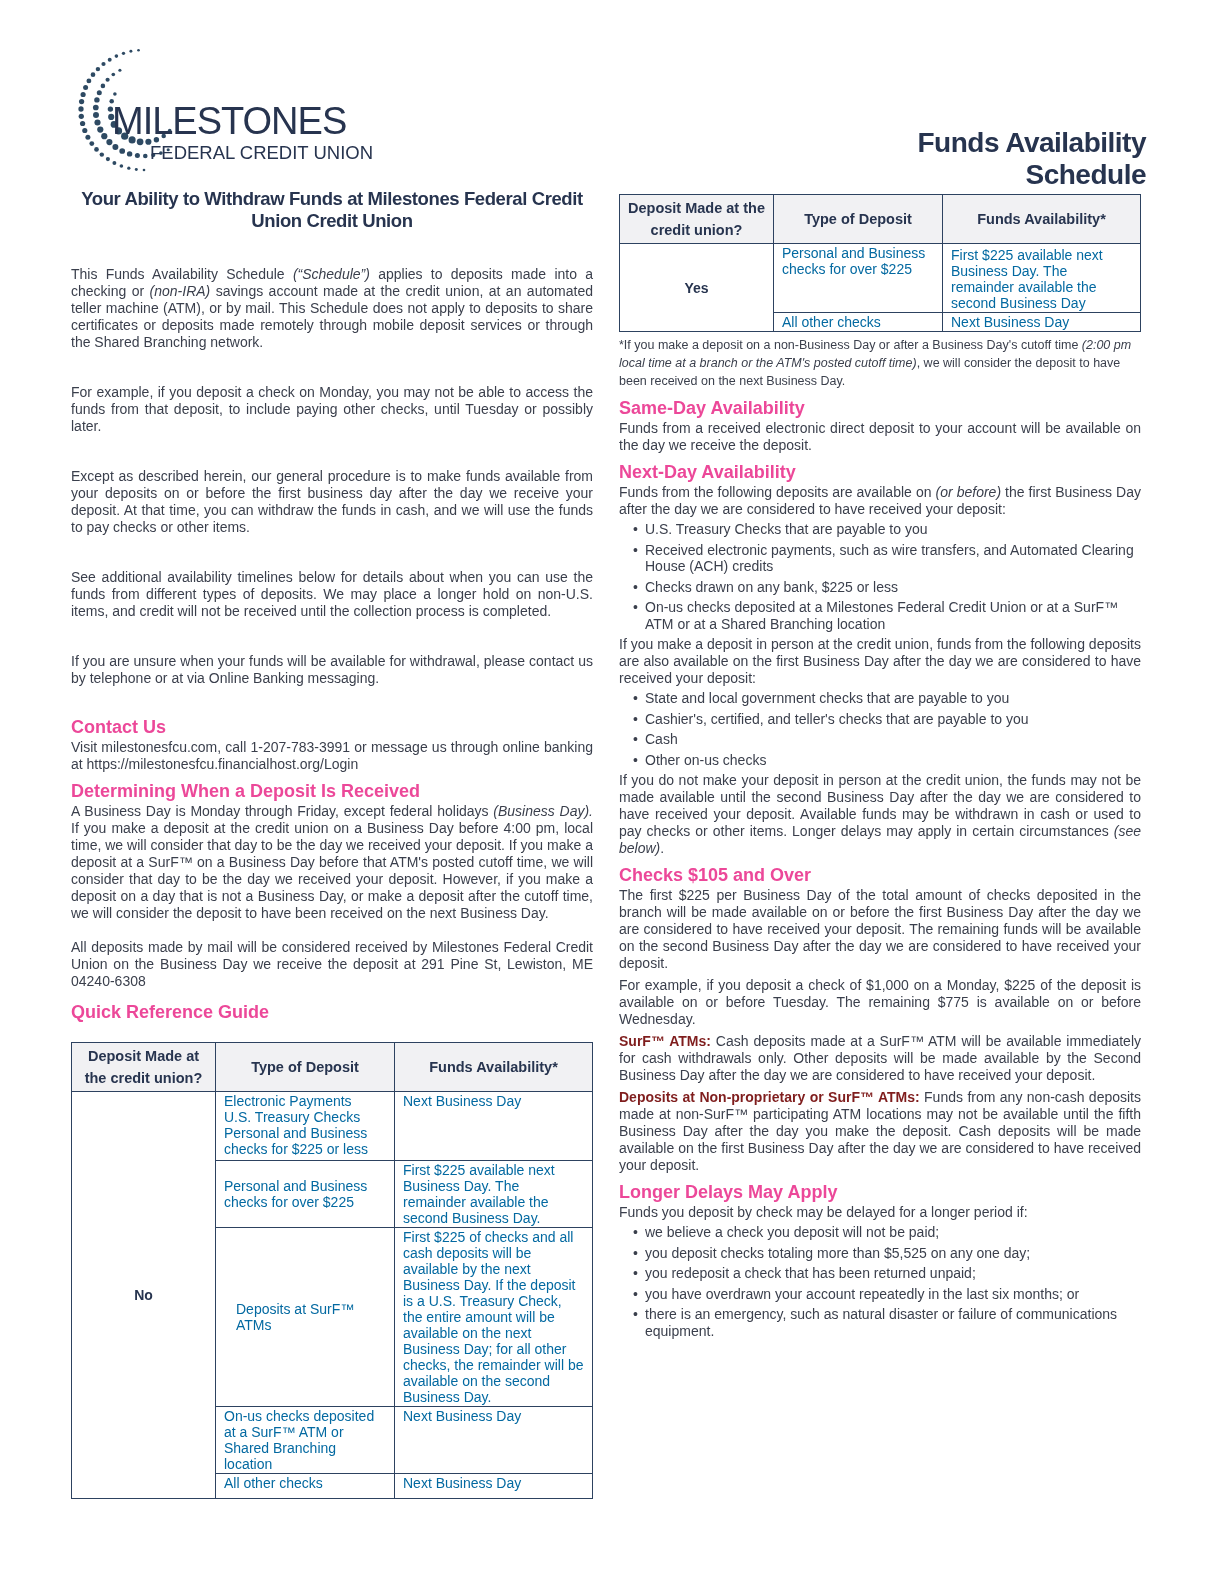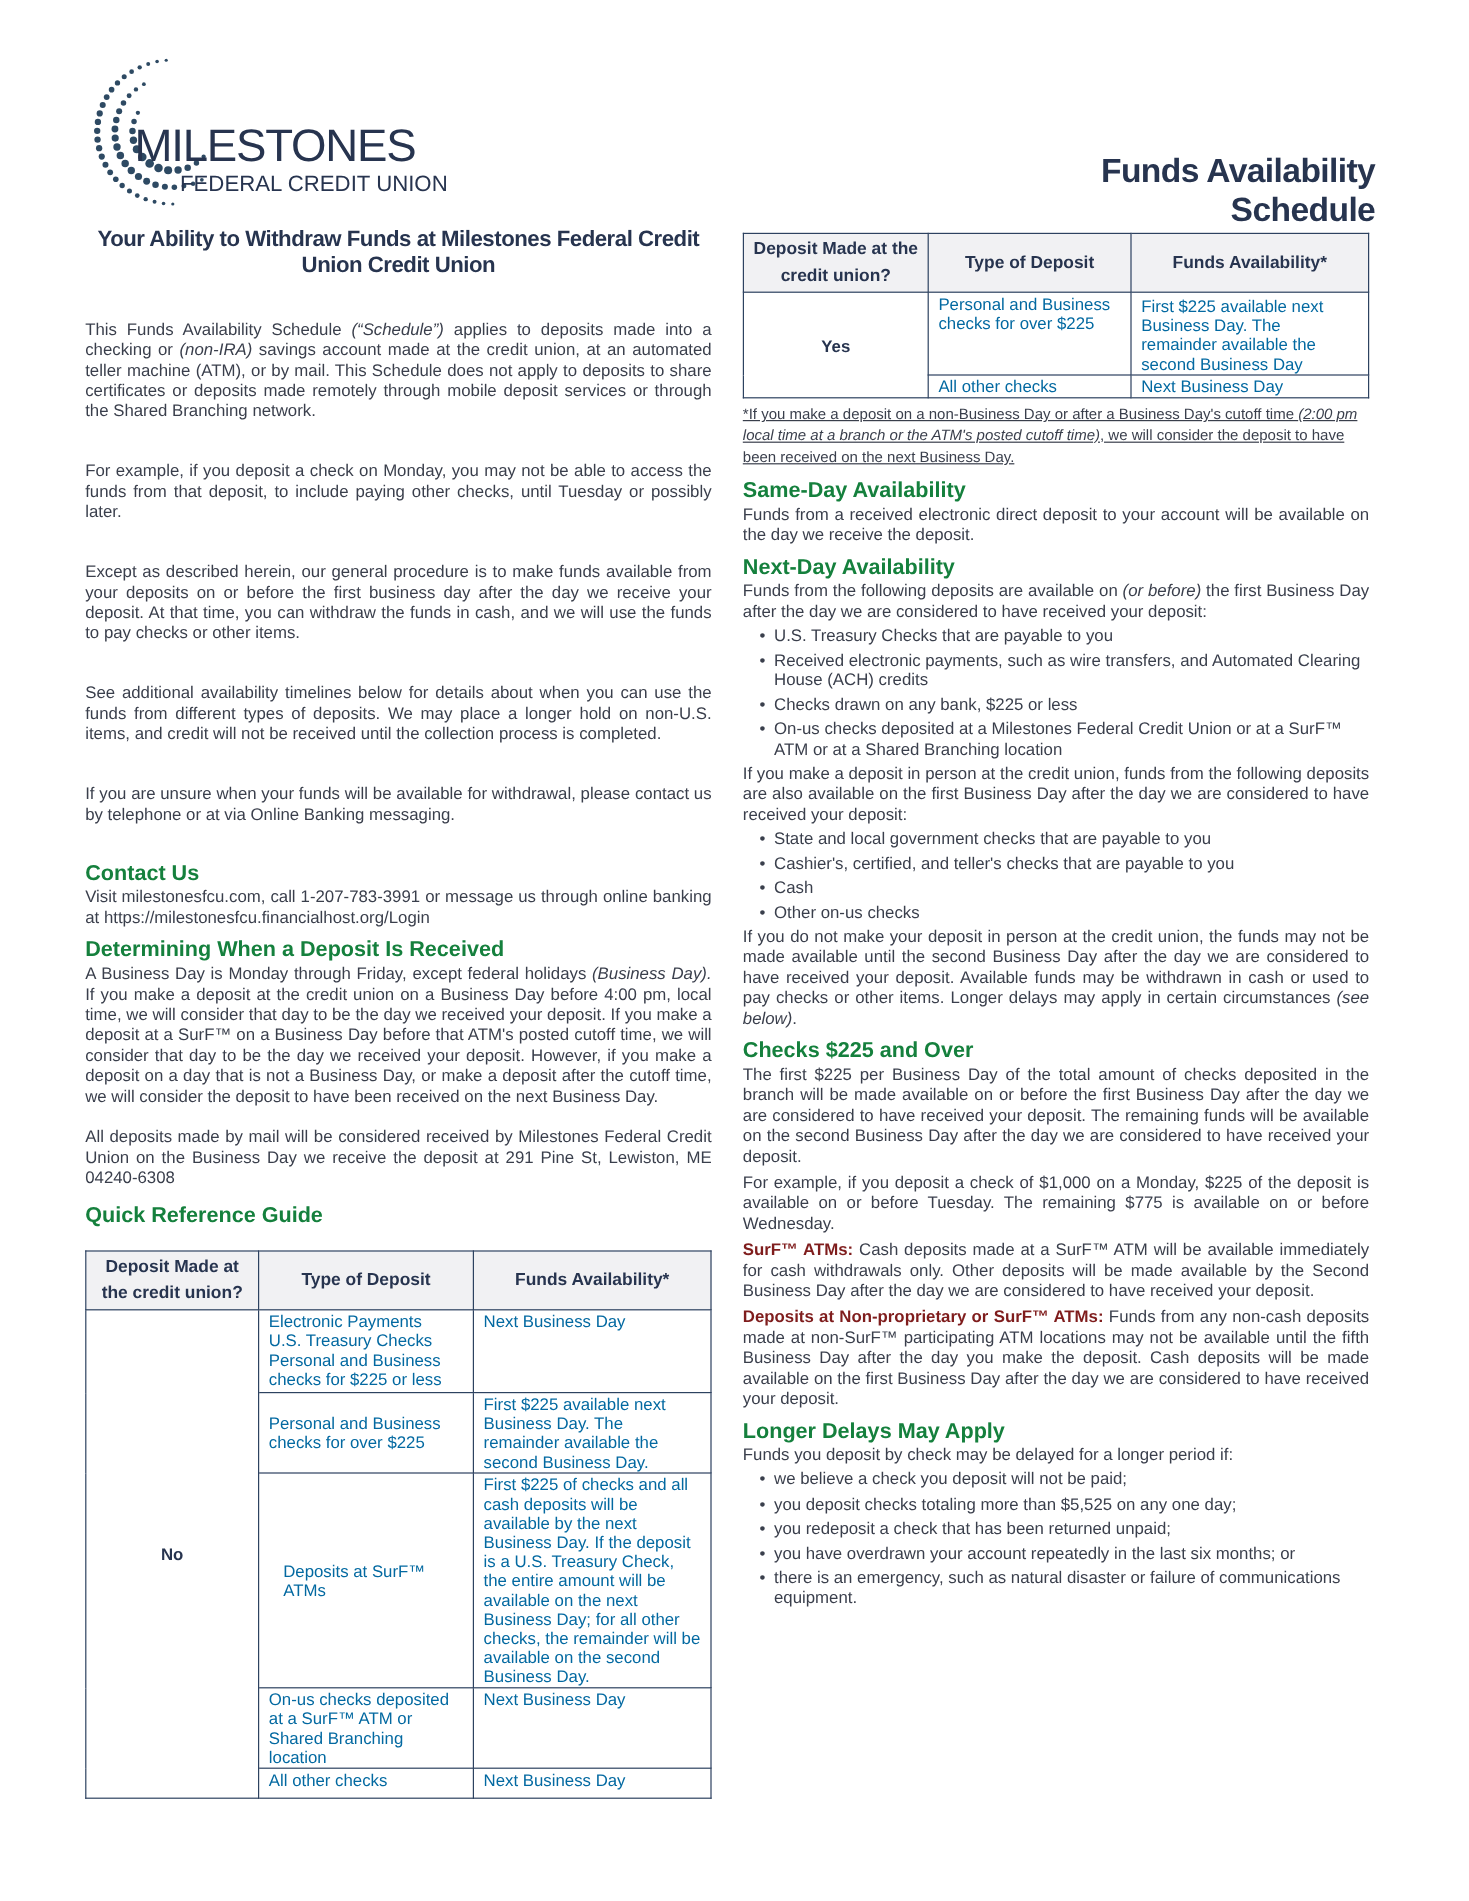--- a/index.html
+++ b/index.html
@@ -7,31 +7,31 @@
          font-family: "Liberation Sans", sans-serif; color: #3a3f4c; }
   .abs { position: absolute; }
   #logo { left: 44px; top: 42px; width: 340px; height: 130px; }
   #doc-title { left: 800px; top: 127px; width: 346px; text-align: right; font-size: 28px; font-weight: bold; color: #27344f; letter-spacing: -0.5px; }
   .col { position: absolute; }
   #col-left { left: 71px; top: 188px; width: 522px; }
   #col-right { left: 619px; top: 194px; width: 522px; }
   h1.main { margin: 0 0 34px 0; font-size: 18.5px; line-height: 22px; font-weight: bold; color: #27344f; letter-spacing: -0.4px; text-align: center; }
   p { margin: 0; font-size: 14px; line-height: 17px; text-align: justify; }
   p.gap { margin-bottom: 33px; }
-  h2 { margin: 0; font-size: 18px; line-height: 24px; font-weight: bold; color: #15803d; }
+  h2 { margin: 0; font-size: 18px; line-height: 24px; font-weight: bold; color: #ec4899; }
   .sec { margin-top: 6px; }
   ul { margin: 3px 0 2px 0; padding: 0 0 0 14px; list-style: none; }
   li { font-size: 14px; line-height: 16.5px; margin-bottom: 4px; position: relative; padding-left: 12px; }
   li .bullet { position: absolute; left: 0; top: 0; }
   table { border-collapse: collapse; width: 100%; font-size: 14px; }
   th, td { border: 1.5px solid #2d4260; vertical-align: top; }
   th { background: #f1f1f3; color: #27344f; font-weight: bold; font-size: 14.5px; line-height: 22px; text-align: center; vertical-align: middle; padding: 2px 4px; }
   td { padding: 1px 8px; line-height: 16px; color: #0369a1; }
   td.yn { text-align: center; vertical-align: middle; font-weight: bold; color: #27344f; }
-  .footnote { font-size: 12.5px; line-height: 18px; margin-top: 4px; text-align: left; text-decoration: underline; }
+  .footnote { font-size: 12.5px; line-height: 18px; margin-top: 4px; text-align: left; }
   .qr-table { margin-top: 18px; }
   .bold-lead { font-weight: bold; color: #7f1d1d; }
 </style>
 </head>
 <body>
 
 <div id="logo" class="abs">
   <svg width="340" height="130" viewBox="0 0 340 130">
     <g fill="#2e4a63" id="logo-dots">
         <circle cx="94.5" cy="8.2" r="1.32"></circle>
@@ -202,21 +202,21 @@
   <ul>
     <li><span class="bullet">•</span><span>State and local government checks that are payable to you</span></li>
     <li><span class="bullet">•</span><span>Cashier's, certified, and teller's checks that are payable to you</span></li>
     <li><span class="bullet">•</span><span>Cash</span></li>
     <li><span class="bullet">•</span><span>Other on-us checks</span></li>
   </ul>
   <p>
     <span>If you do not make your deposit in person at the credit union, the funds may not be made available until the second Business Day after the day we are considered to have received your deposit. Available funds may be withdrawn in cash or used to pay checks or other items. Longer delays may apply in certain circumstances </span><i>(see below)</i><span>.</span>
   </p>
 
-  <h2 class="sec">Checks $225 and Over</h2>
+  <h2 class="sec">Checks $105 and Over</h2>
   <p>The first $225 per Business Day of the total amount of checks deposited in the branch will be made available on or before the first Business Day after the day we are considered to have received your deposit. The remaining funds will be available on the second Business Day after the day we are considered to have received your deposit.</p>
   <p style="margin-top:5px">For example, if you deposit a check of $1,000 on a Monday, $225 of the deposit is available on or before Tuesday. The remaining $775 is available on or before Wednesday.</p>
   <p style="margin-top:5px">
     <span class="bold-lead">SurF™ ATMs:</span><span> Cash deposits made at a SurF™ ATM will be available immediately for cash withdrawals only. Other deposits will be made available by the Second Business Day after the day we are considered to have received your deposit.</span>
   </p>
   <p style="margin-top:5px">
     <span class="bold-lead">Deposits at Non-proprietary or SurF™ ATMs:</span><span> Funds from any non-cash deposits made at non-SurF™ participating ATM locations may not be available until the fifth Business Day after the day you make the deposit. Cash deposits will be made available on the first Business Day after the day we are considered to have received your deposit.</span>
   </p>
 
   <h2 class="sec">Longer Delays May Apply</h2>

